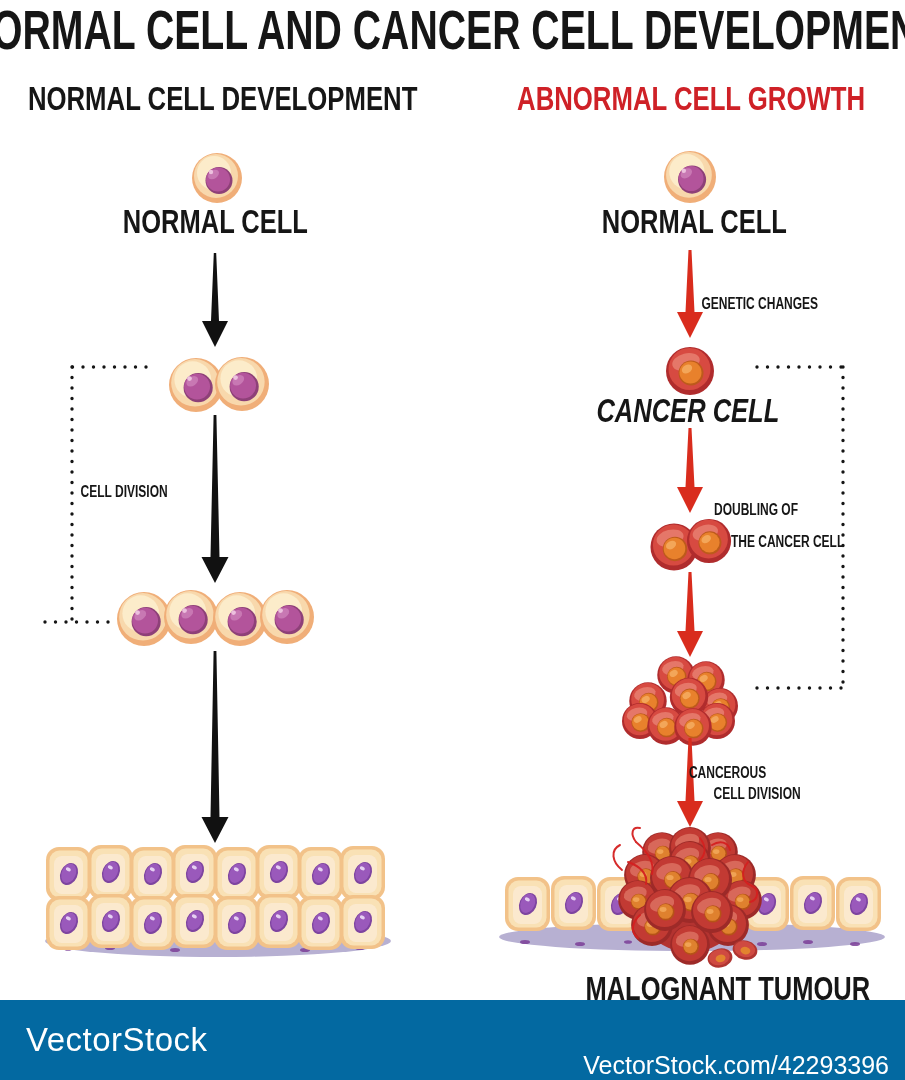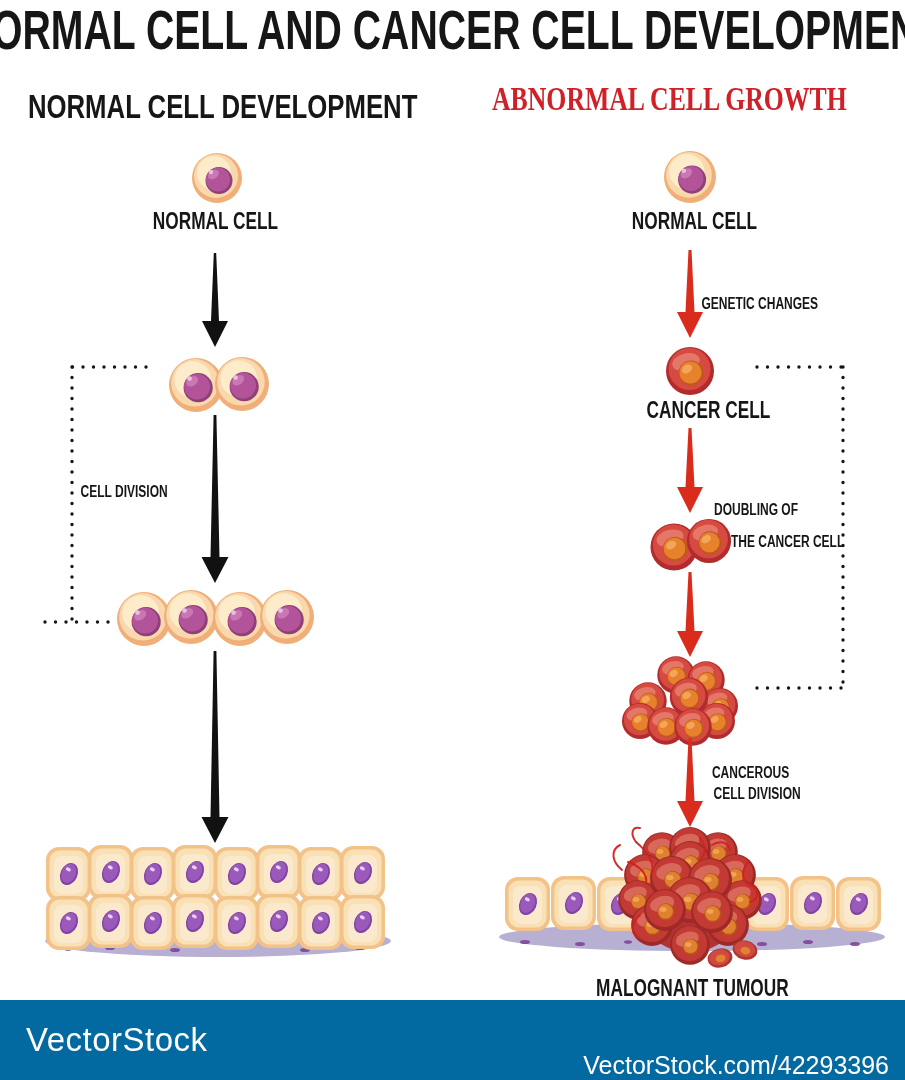--- a/index.html
+++ b/index.html
@@ -7,21 +7,21 @@
          font-family:"Liberation Sans",sans-serif;}
   svg.canvas{position:absolute;left:0;top:0;}
   .label{position:absolute;display:flex;align-items:center;justify-content:center;
          font-weight:700;color:#161616;white-space:nowrap;}
   .label>span{display:inline-block;transform:scaleX(0.75);transform-origin:center center;}
   .title{left:0;top:0;width:905px;height:58px;font-size:56px;}
   .title>span{transform:scaleX(0.70);}
   .subhead{top:78px;height:42px;font-size:33px;}
   .subhead>span{transform:scaleX(0.78);}
   .subhead.red{color:#cf2127;}
-  .big{font-size:23px;height:30px;}
+  .big{font-size:34px;height:30px;}
   .small{font-size:16px;height:19px;}
   .footer{position:absolute;left:0;top:1000px;width:905px;height:80px;background:#0369a1;}
   .brand{position:absolute;left:26px;top:0;height:80px;display:flex;align-items:center;
          color:#ffffff;font-size:33px;font-weight:400;letter-spacing:0.5px;}
   .credit{position:absolute;right:16px;top:0;height:80px;display:flex;align-items:center;
          color:#ffffff;font-size:25px;font-weight:400;margin-top:25px;}
 </style>
 </head>
 <body>
 
@@ -231,61 +231,61 @@
       </g>
       <use href="#escell" transform="translate(720,958) rotate(-12)"></use>
       <use href="#escell" transform="translate(745,950) rotate(14)"></use>
     </g>
   </svg>
 
   <div class="label title">
     <span>NORMAL CELL AND CANCER CELL DEVELOPMENT</span>
   </div>
 
-  <div class="label subhead" style="left:23px;width:400px;margin-top:8px;">
+  <div class="label subhead" style="left:23px;width:400px;">
     <span>NORMAL CELL DEVELOPMENT</span>
   </div>
-  <div class="label subhead red" style="left:469px;width:400px;font-family:Liberation Serif, serif;">
+  <div class="label subhead red" style="left:491px;width:400px;">
     <span>ABNORMAL CELL GROWTH</span>
   </div>
 
   <div class="label big" style="left:95px;top:206px;width:240px;">
     <span>NORMAL CELL</span>
   </div>
   <div class="label big" style="left:574px;top:206px;width:240px;">
     <span>NORMAL CELL</span>
   </div>
 
   <div class="label small" style="left:640px;top:294px;width:240px;">
     <span>GENETIC CHANGES</span>
   </div>
 
   <div class="label small" style="left:24px;top:482px;width:200px;">
     <span>CELL DIVISION</span>
   </div>
 
-  <div class="label big" style="left:588px;top:395px;width:240px;">
+  <div class="label big" style="left:568px;top:395px;width:240px;font-style:italic;">
     <span>CANCER CELL</span>
   </div>
 
   <div class="label small" style="left:656px;top:500px;width:200px;">
     <span>DOUBLING OF</span>
   </div>
   <div class="label small" style="left:688px;top:532px;width:200px;">
     <span>THE CANCER CELL</span>
   </div>
 
-  <div class="label small" style="left:651px;top:763px;width:200px;">
+  <div class="label small" style="left:628px;top:763px;width:200px;">
     <span>CANCEROUS</span>
   </div>
   <div class="label small" style="left:657px;top:784px;width:200px;">
     <span>CELL DIVISION</span>
   </div>
 
-  <div class="label big" style="left:552px;top:973px;width:280px;text-align:right;">
+  <div class="label big" style="left:588px;top:973px;width:280px;text-align:right;">
     <span>MALOGNANT TUMOUR</span>
   </div>
 
   <div class="footer">
     <div class="brand">VectorStock</div>
     <div class="credit">VectorStock.com/42293396</div>
   </div>
 
 </div>
 

